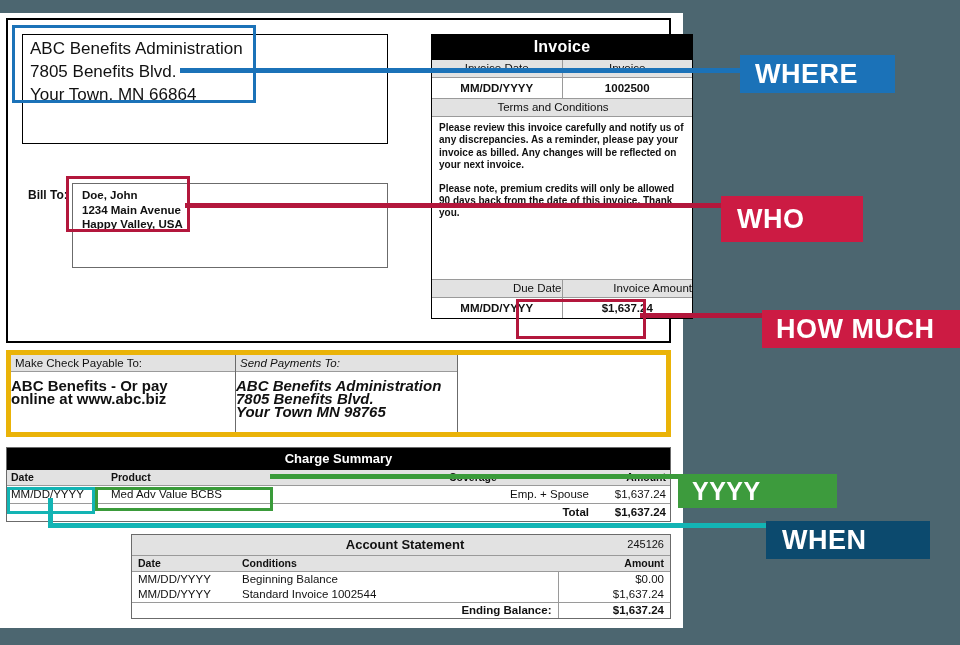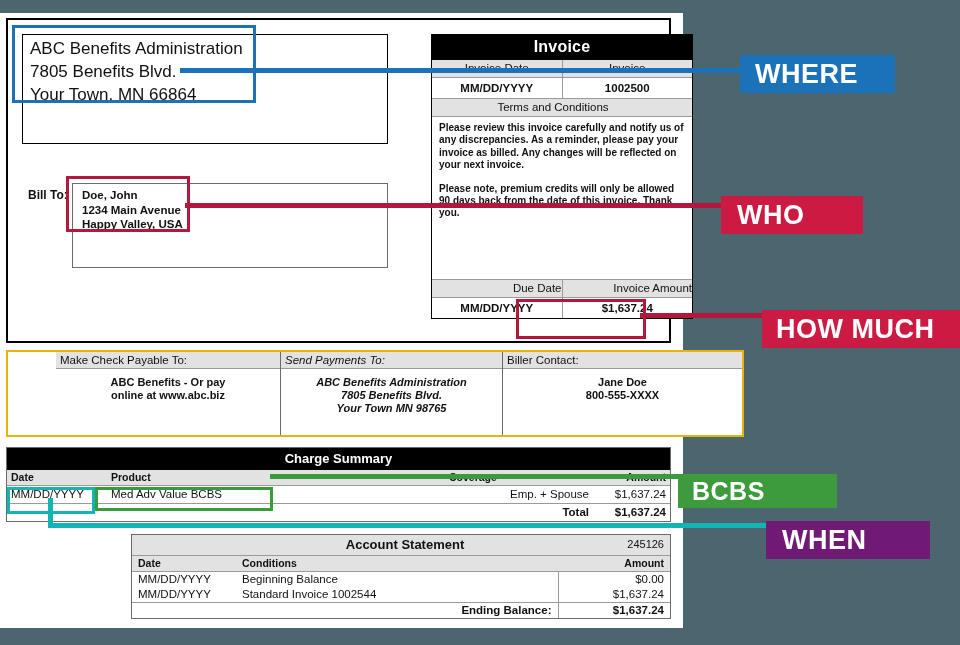--- a/index.html
+++ b/index.html
@@ -165,42 +165,40 @@
     width: 130px; height: 40px;
     border: 3px solid #b3173c;
     box-sizing: border-box;
     z-index: 6;
   }
 
   
   .pay-band {
     position: absolute;
     left: 6px; top: 337px;
-    width: 738px; height: 87px;
-    border: 2px solid #eab308;
+    width: 665px; height: 87px;
+    border: 5px solid #eab308;
     box-sizing: border-box;
     display: flex;
     background: #fff;
-    padding-left: 48px;
   }
   .pay-cell { flex: 1; box-sizing: border-box; position: relative; }
   .pay-cell.b1 { flex: 0 0 225px; border-right: 1px solid #6b6b6b; }
   .pay-cell.b2 { flex: 0 0 222px; border-right: 1px solid #6b6b6b; font-style: italic; }
   .pay-hdr {
     background: #e2e2e2;
     font-size: 11.5px;
     color: #111;
     padding: 2px 0 2px 4px;
     border-bottom: 1px solid #9a9a9a;
   }
   .pay-body {
-    font-size: 11px;
+    font-size: 15px;
     font-weight: bold;
     line-height: 13px;
-    text-align: center;
     color: #111;
     padding-top: 7px;
   }
 
   
   .charge-wrap {
     position: absolute;
     left: 6px; top: 434px;
     width: 665px;
     border: 1px solid #6b6b6b;
@@ -303,28 +301,28 @@
     font-size: 27px;
     font-weight: bold;
     letter-spacing: .5px;
     display: flex;
     align-items: center;
     z-index: 9;
   }
   .badge span { display: block; }
   .b-where { left: 740px; top: 55px; width: 140px; height: 38px;
              background: #1b72b8; padding-left: 15px; }
-  .b-who   { left: 721px; top: 196px; width: 126px; height: 38px;
+  .b-who   { left: 721px; top: 196px; width: 126px; height: 46px;
              background: #cc1b43; padding-left: 16px; }
   .b-howmuch { left: 762px; top: 310px; width: 198px; height: 38px;
              background: #cc1b43; padding-left: 14px; }
   .b-what  { left: 678px; top: 474px; width: 145px; height: 34px;
              background: #3d9b3d; padding-left: 14px; font-size: 25px; }
   .b-when  { left: 766px; top: 521px; width: 148px; height: 38px;
-             background: #701a75; padding-left: 16px; }
+             background: #0c4a6e; padding-left: 16px; }
 
   
   .conn { position: absolute; z-index: 5; }
   .c-where { left: 180px; top: 68px; width: 562px; height: 5px; background: #1b72b8; }
   .c-who   { left: 185px; top: 203px; width: 538px; height: 5px; background: #b3173c; }
   .c-howmuch { left: 640px; top: 313px; width: 124px; height: 5px; background: #b3173c; }
   .c-what-h  { left: 270px; top: 474px; width: 410px; height: 5px; background: #3a9b3a; }
   .c-when-v  { left: 48px; top: 498px; width: 5px; height: 30px; background: #13b4b4; }
   .c-when-h  { left: 48px; top: 523px; width: 720px; height: 5px; background: #13b4b4; }
 </style>
@@ -394,27 +392,20 @@
         </div>
       </div>
       <div class="pay-cell b2">
         <div class="pay-hdr">Send Payments To:</div>
         <div class="pay-body">
           <div>ABC Benefits Administration</div>
           <div>7805 Benefits Blvd.</div>
           <div>Your Town MN  98765</div>
         </div>
       </div>
-      <div class="pay-cell">
-        <div class="pay-hdr">Biller Contact:</div>
-        <div class="pay-body">
-          <div>Jane Doe</div>
-          <div>800-555-XXXX</div>
-        </div>
-      </div>
     </div>
 
     <div class="charge-wrap">
       <div class="charge-title">Charge Summary</div>
       <table class="ctab">
         <thead>
           <tr>
             <th style="width:92px;">Date</th>
             <th style="width:330px;">Product</th>
             <th style="width:140px;">Coverage</th>
@@ -486,19 +477,19 @@
   <div class="badge b-where">
     <span>WHERE</span>
   </div>
   <div class="badge b-who">
     <span>WHO</span>
   </div>
   <div class="badge b-howmuch">
     <span>HOW MUCH</span>
   </div>
   <div class="badge b-what">
-    <span>BCBS</span>
+    <span>YYYY</span>
   </div>
   <div class="badge b-when">
     <span>WHEN</span>
   </div>
 
 </div>
 
 </body></html>

